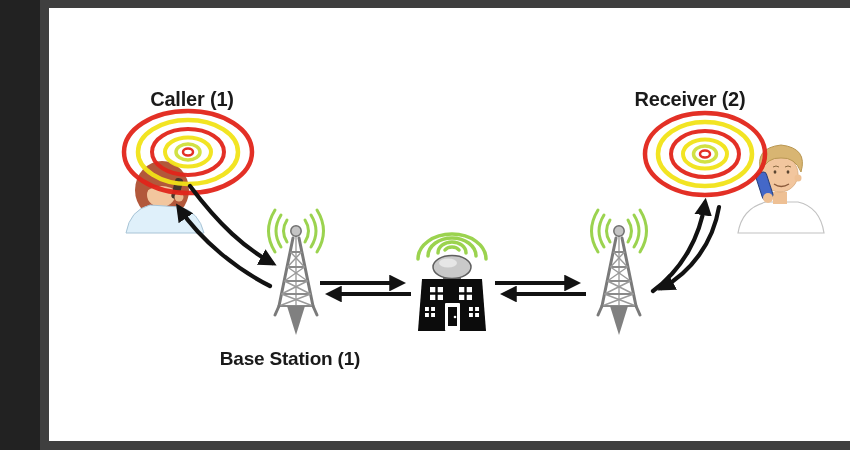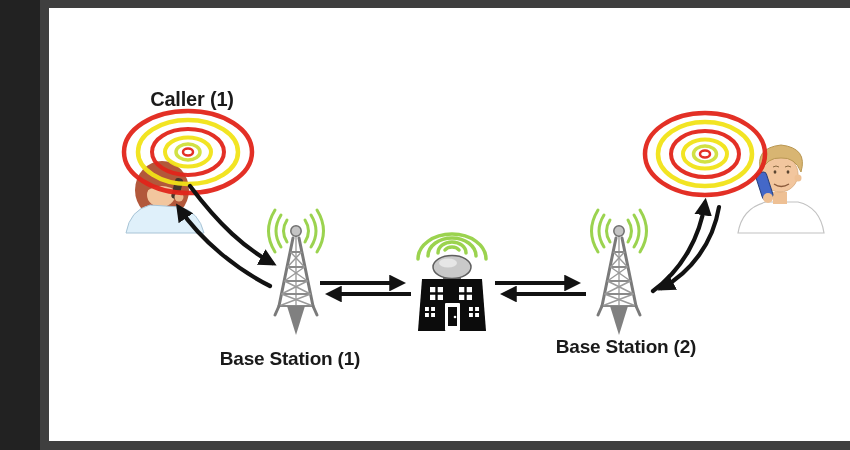--- a/index.html
+++ b/index.html
@@ -167,15 +167,15 @@
     <g stroke="#121212" stroke-width="4.2" fill="none" stroke-linecap="round">
       <path d="M150,186 C180,226 205,248 232,263" marker-end="url(#ah)"></path>
       <path d="M230,286 C198,270 162,242 139,208" marker-end="url(#ah)"></path>
 
       <path d="M613,291 C643,269 660,236 665,203" marker-end="url(#ah)"></path>
       <path d="M679,207 C673,243 651,272 622,288" marker-end="url(#ah)"></path>
     </g>
   </svg>
 
   <div class="lbl lbl-caller">Caller (1)</div>
+  <div class="lbl lbl-receiver">Receiver (2)</div>
   <div class="lbl lbl-bs1">Base Station (1)</div>
-  <div class="lbl lbl-bs2">Base Station (2)</div>
 </div>
 
 </body></html>

